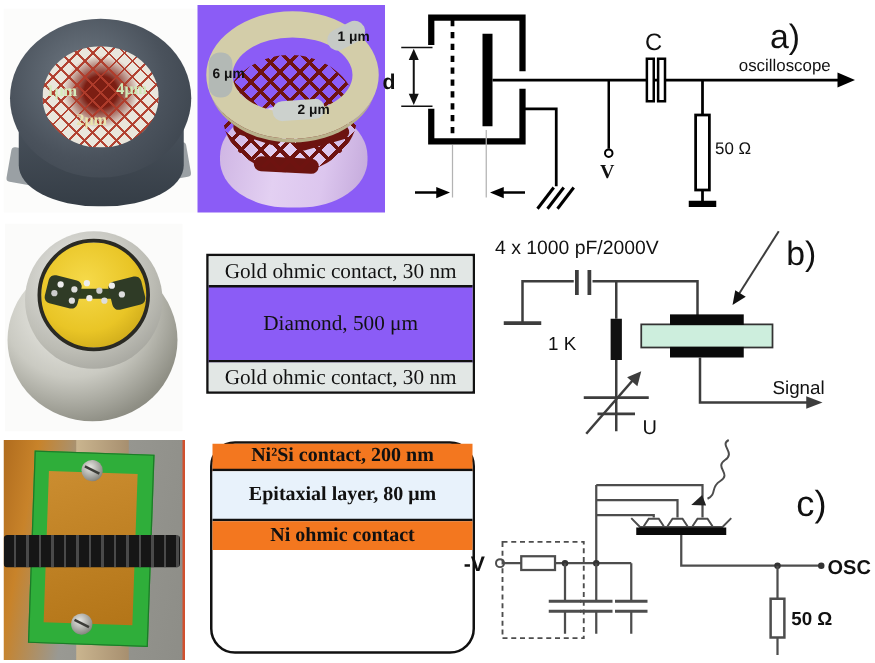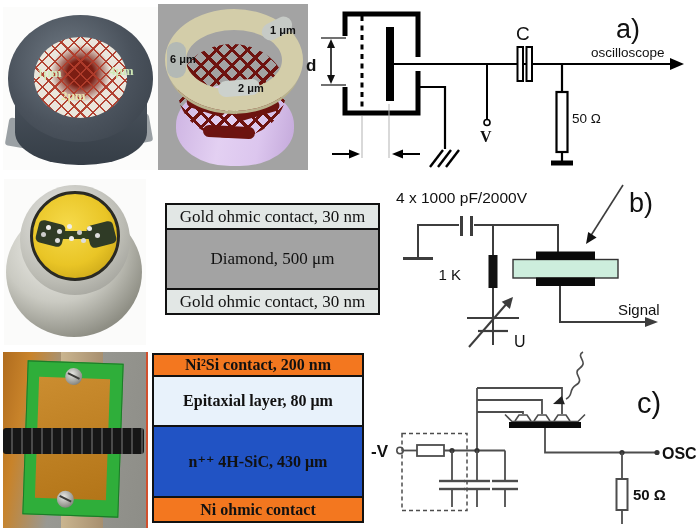--- a/index.html
+++ b/index.html
@@ -19,25 +19,25 @@
   .pm-ring{position:absolute;left:5px;top:8px;width:145px;height:127px;border-radius:50%;
     background:radial-gradient(circle at 42% 38%,#717b85 0%,#4a525c 55%,#363e47 100%);}
   .pm-hole{position:absolute;left:31px;top:30px;width:93px;height:81px;border-radius:50%;
     background:
       repeating-linear-gradient(45deg,rgba(176,60,43,.95) 0 1.6px,transparent 1.6px 9px),
       repeating-linear-gradient(-45deg,rgba(176,60,43,.95) 0 1.6px,transparent 1.6px 9px),
       radial-gradient(ellipse at 50% 45%,#7c1e13 0 20%,rgba(124,30,19,.55) 32%,transparent 46%),
       #eae6dc;}
   .pm-lab{position:absolute;font:bold 13px "Liberation Serif","DejaVu Serif",serif;text-align:center;}
   .pm-l1{left:34px;top:58px;color:#d6ecbd;}
-  .pm-l2{left:106px;top:56px;color:#cfe9b6;}
+  .pm-l2{left:90px;top:56px;color:#cfe9b6;}
   .pm-l3{left:58px;top:81px;color:#e9e5ae;}
 
   
-  .render3d{left:158px;top:4px;width:150px;height:166px;background:#a3a3a3;}
+  .render3d{left:158px;top:4px;width:150px;height:166px;background:#8b5cf6;}
   .r3-purple{position:absolute;left:18px;top:80px;width:118px;height:82px;border-radius:50% 50% 46% 46%;
     background:linear-gradient(100deg,#cdb3e2 0%,#e3d0f2 40%,#dcc6ee 70%,#c3a8da 100%);}
   .r3-arc{position:absolute;background:#6b1410;border-radius:8px;}
   .r3-a1{left:28px;top:96px;width:40px;height:12px;transform:rotate(18deg);}
   .r3-a2{left:78px;top:100px;width:44px;height:12px;transform:rotate(-16deg);}
   .r3-a3{left:45px;top:122px;width:52px;height:12px;transform:rotate(3deg);}
   .r3-mesh{position:absolute;left:20px;top:40px;width:108px;height:94px;border-radius:50%;
     background:
       repeating-linear-gradient(45deg,#6e1310 0 3px,transparent 3px 11px),
       repeating-linear-gradient(-45deg,#6e1310 0 3px,transparent 3px 11px);}
@@ -88,26 +88,26 @@
     background-image:repeating-linear-gradient(90deg,transparent 0 8px,#4a4a4a 8px 10px);}
   .pcb-edge{position:absolute;right:0;top:0;width:2px;height:176px;background:#d1502e;}
 
   
   .stack{box-sizing:border-box;border:2px solid #111;display:flex;flex-direction:column;
     text-align:center;color:#111;}
   .stack .row{display:flex;align-items:center;justify-content:center;box-sizing:border-box;}
   .stack-diamond{left:165px;top:203px;width:215px;height:112px;
     font:17px "Liberation Serif","DejaVu Serif",serif;}
   .sd-au{height:23px;background:#e2e7e5;}
-  .sd-d{flex:1;background:#a3a3a3;border-top:2px solid #111;border-bottom:2px solid #111;}
-  .stack-sic{left:152px;top:353px;width:212px;height:170px;
-    font:bold 16px "Liberation Serif","DejaVu Serif",serif;}
+  .sd-d{flex:1;background:#8b5cf6;border-top:2px solid #111;border-bottom:2px solid #111;}
+  .stack-sic{left:168px;top:353px;width:212px;height:170px;
+    font:bold 16px "Liberation Serif","DejaVu Serif",serif;border-radius:20px;}
   .ss-row{border-bottom:2px solid #111;}
   .ss-ni{height:22px;background:#f3771f;}
-  .ss-epi{height:50px;background:#e8f2fb;}
+  .ss-epi{height:40px;background:#e8f2fb;}
   .ss-buf{height:22px;background:#b3d4f1;}
   .ss-sic{flex:1;background:#2153c4;}
   .ss-nib{height:23px;background:#f3771f;border-bottom:none;text-align:right;}
 </style>
 </head>
 <body>
 
 <div id="fig">
 
   <div class="abs photo-mesh">
@@ -256,21 +256,20 @@
       <div class="pcb-screw pcb-s1"></div>
       <div class="pcb-screw pcb-s2"></div>
     </div>
     <div class="pcb-conn"></div>
     <div class="pcb-edge"></div>
   </div>
 
   <div class="abs stack stack-sic">
     <div class="row ss-row ss-ni">Ni²Si contact, 200 nm</div>
     <div class="row ss-row ss-epi">Epitaxial layer, 80 μm</div>
-    <div class="row ss-row ss-sic">n⁺⁺ 4H-SiC, 430 μm</div>
     <div class="row ss-nib">Ni ohmic contact</div>
   </div>
 
   <svg class="abs" style="left:370px;top:350px" width="330" height="180" viewBox="370 350 330 180">
     <text x="371" y="457" font-size="17" font-weight="bold">-V</text>
     <circle cx="400" cy="450.5" r="3.2" fill="#fff" stroke="#4d4d4d" stroke-width="1.6"></circle>
     <g stroke="#4d4d4d" stroke-width="1.8" fill="none">
       <line x1="403" y1="450.5" x2="417" y2="450.5"></line>
       <line x1="444" y1="450.5" x2="505" y2="450.5"></line>
       <line x1="477" y1="450.5" x2="477" y2="388"></line>

